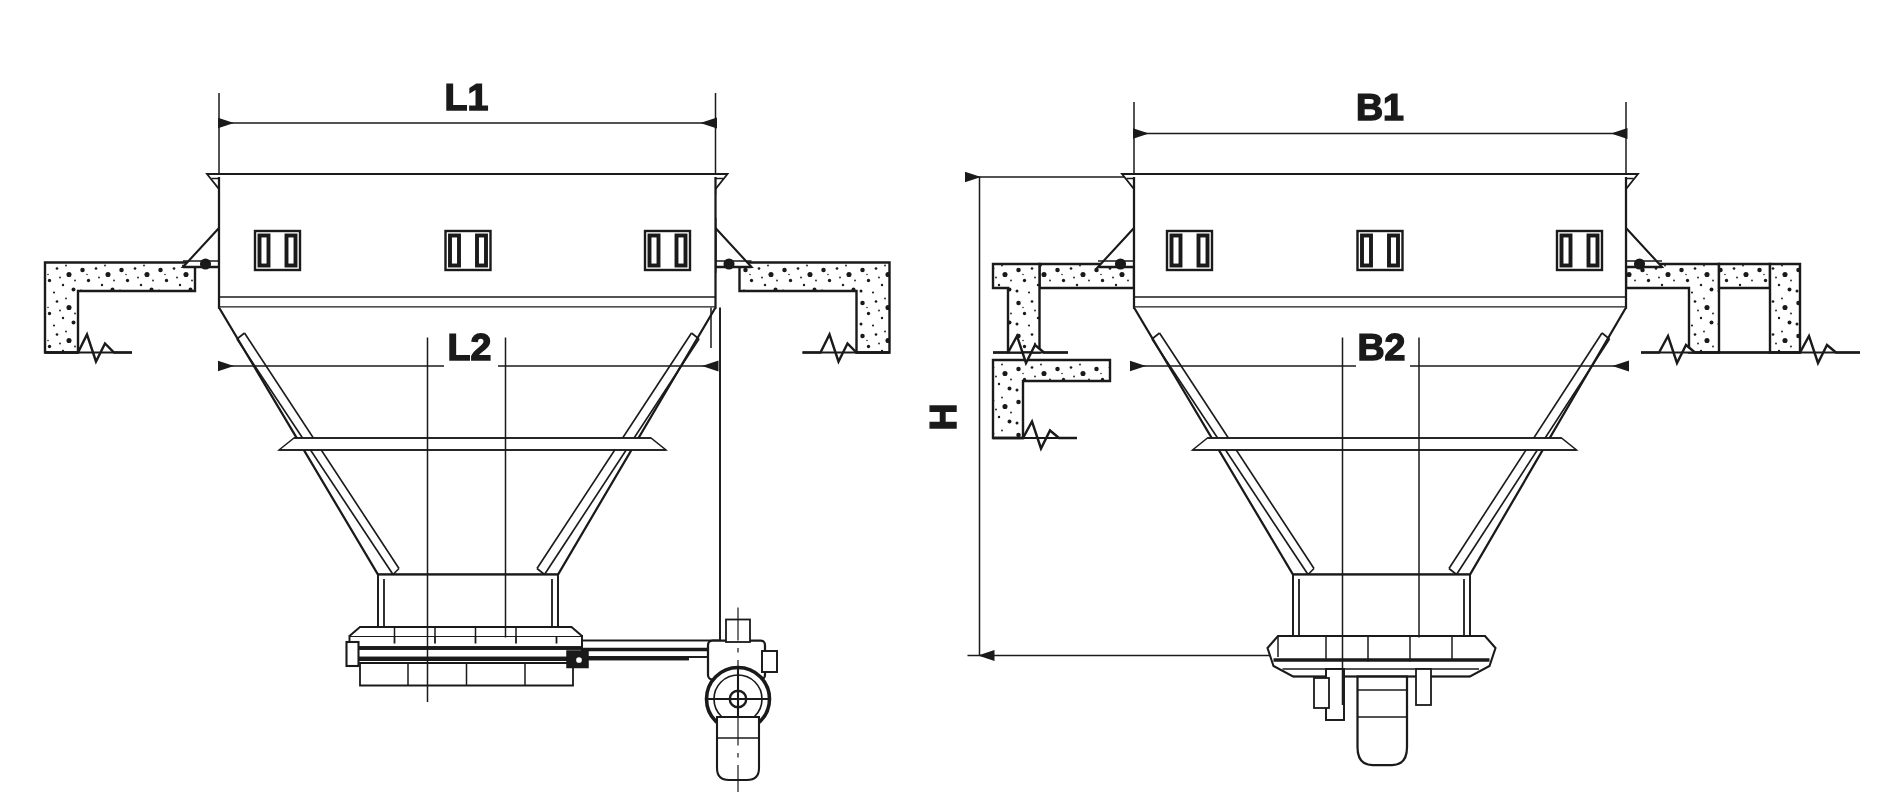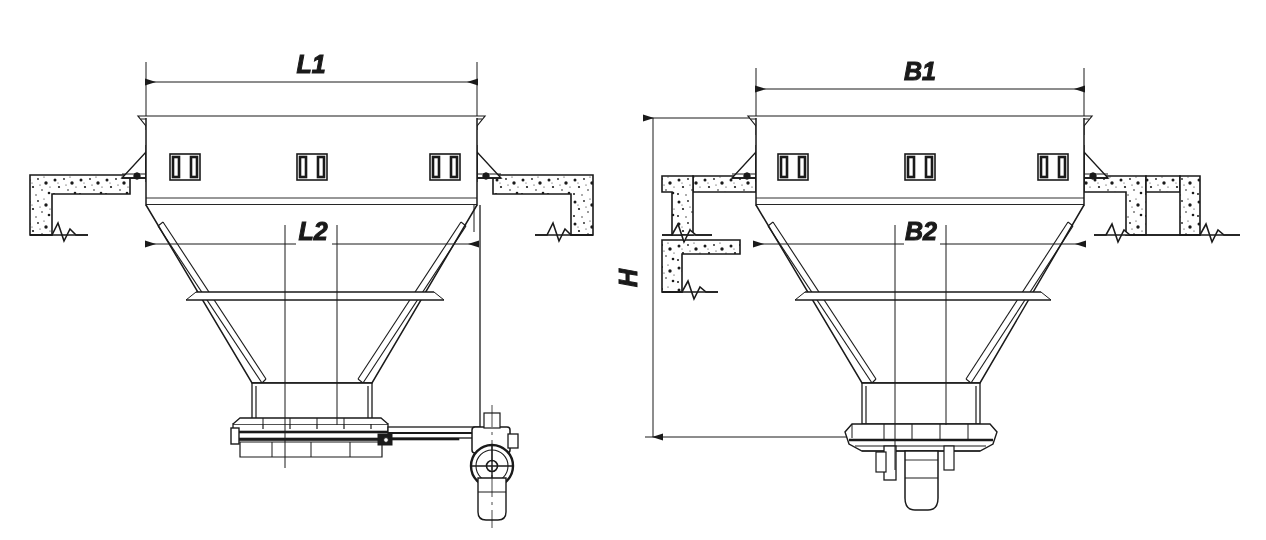--- a/index.html
+++ b/index.html
@@ -14,21 +14,20 @@
     font-family: "Liberation Sans", sans-serif;
     overflow: hidden;
     position: relative;
   }
   #drawing-root {
     position: absolute;
     left: 0;
     top: 0;
     width: 1266px;
     height: 540px;
-    font-style: italic;
   }
   svg.drawing-canvas {
     display: block;
     width: 1266px;
     height: 540px;
     background: #ffffff;
   }
   .dim-label {
     font-family: "Liberation Sans", sans-serif;
     font-weight: bold;

